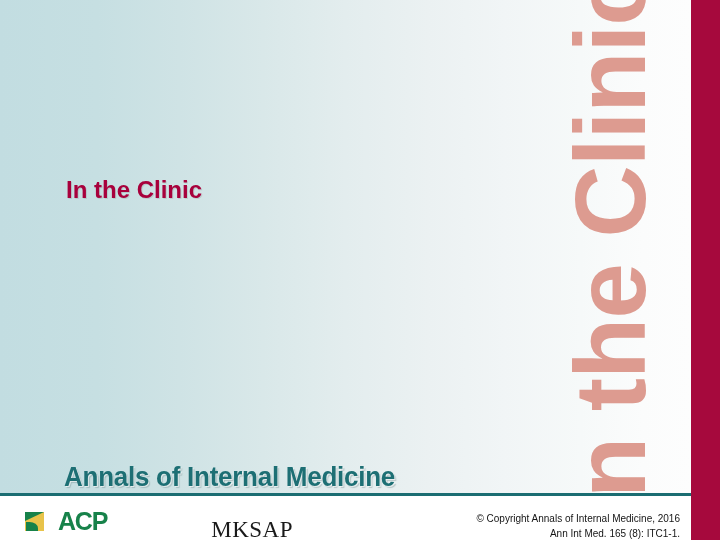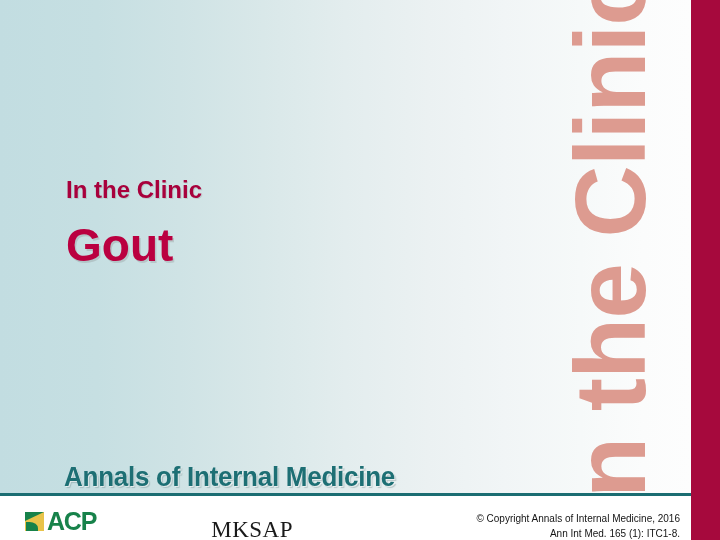--- a/index.html
+++ b/index.html
@@ -135,21 +135,21 @@
     white-space: nowrap;
   }
 
   
   .acp-lockup {
     position: absolute;
     left: 25px;
     top: 509px;
     display: flex;
     align-items: center;
-    gap: 3px;
+    gap: 14px;
   }
   .acp-emblem {
     position: relative;
     width: 19px;
     height: 19px;
     background: #e8c34a;
     flex: 0 0 auto;
     overflow: hidden;
   }
   .acp-emblem .leaf-a {
@@ -247,21 +247,20 @@
   <div class="bg-gradient"></div>
 
   <div class="watermark-wrap">
     <div class="watermark">In the Clinic</div>
   </div>
 
   <div class="crimson-band"></div>
 
   <div class="title-block">
     <p class="eyebrow">In the Clinic</p>
-    <p class="maintitle">Gout</p>
   </div>
 
   <div class="journal-mark">Annals of Internal Medicine</div>
 
   <div class="teal-rule"></div>
   <div class="footer-strip"></div>
 
   <div class="acp-lockup">
     <span class="acp-emblem">
       <span class="leaf-a"></span>
@@ -270,16 +269,16 @@
     <span class="acp-letters">ACP</span>
   </div>
 
   <div class="mksap-lockup">
     <div class="mksap-word">MKSAP</div>
     <div class="mksap-sub">MEDICAL KNOWLEDGE SELF-ASSESSMENT PROGRAM</div>
   </div>
 
   <div class="copyright">
     <div>© Copyright Annals of Internal Medicine, 2016</div>
-    <div>Ann Int Med. 165 (1): ITC1-8.</div>
+    <div>Ann Int Med. 165 (8): ITC1-1.</div>
   </div>
 
 </div>
 
 </body></html>

